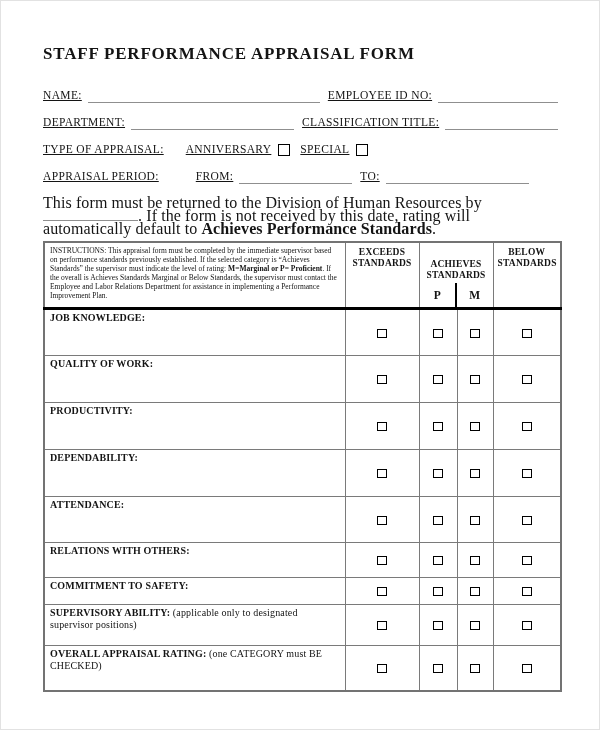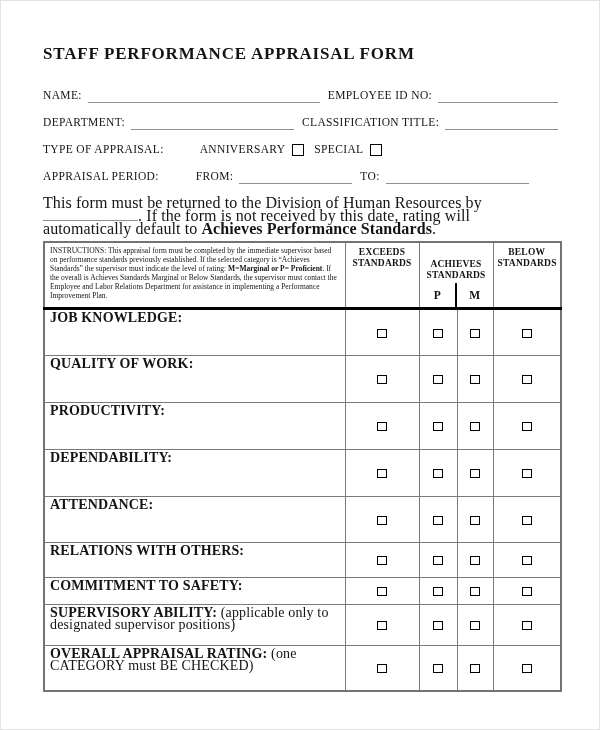--- a/index.html
+++ b/index.html
@@ -25,35 +25,35 @@
 
   .field-row {
     display:flex;
     align-items:flex-end;
     font-size:11.5px;
     letter-spacing:0.35px;
     line-height:15px;
     margin-bottom:12px;
     white-space:nowrap;
   }
-  .fr-label { flex:0 0 auto; }
+  .fr-label { flex:0 0 auto;text-decoration:underline; }
   .fill {
     border-bottom:1px solid #8f8f8f;
     height:14px;
     flex:0 0 auto;
     margin-left:6px;
   }
   .fill.grow { flex:1 1 auto; }
   .w232 { width:232px; }
   .w163 { width:163px; }
   .w113 { width:113px; }
   .w143 { width:143px; }
   .ml8  { margin-left:8px; }
   .ml10 { margin-left:10px; }
-  .ml28 { margin-left:36px; }
+  .ml28 { margin-left:22px; }
   .ml37 { margin-left:37px; }
   .checkbox-lg {
     display:inline-block;
     width:12px; height:12px;
     border:1.5px solid #000;
     background:#fff;
     margin-left:7px;
     margin-bottom:1px;
     flex:0 0 auto;
   }
@@ -108,21 +108,21 @@
   .pm-row { flex:1; display:flex; margin-top:2px; }
   .pm-half {
     flex:1; display:flex; align-items:center; justify-content:center;
     font-size:11.5px; font-weight:bold;
   }
   .pm-half.p { border-right:2px solid #000; }
 
   .label-cell {
     vertical-align:top;
     padding:2px 5px !important;
-    font-size:14px;
+    font-size:10px;
     line-height:11.5px;
     letter-spacing:0.15px;
   }
   .row-label { font-weight:bold; }
   .row-note  { font-weight:normal; }
   .cb-cell { text-align:center; vertical-align:middle; }
   .checkbox {
     display:inline-block;
     width:10px; height:9px;
     border:1.5px solid #000;

